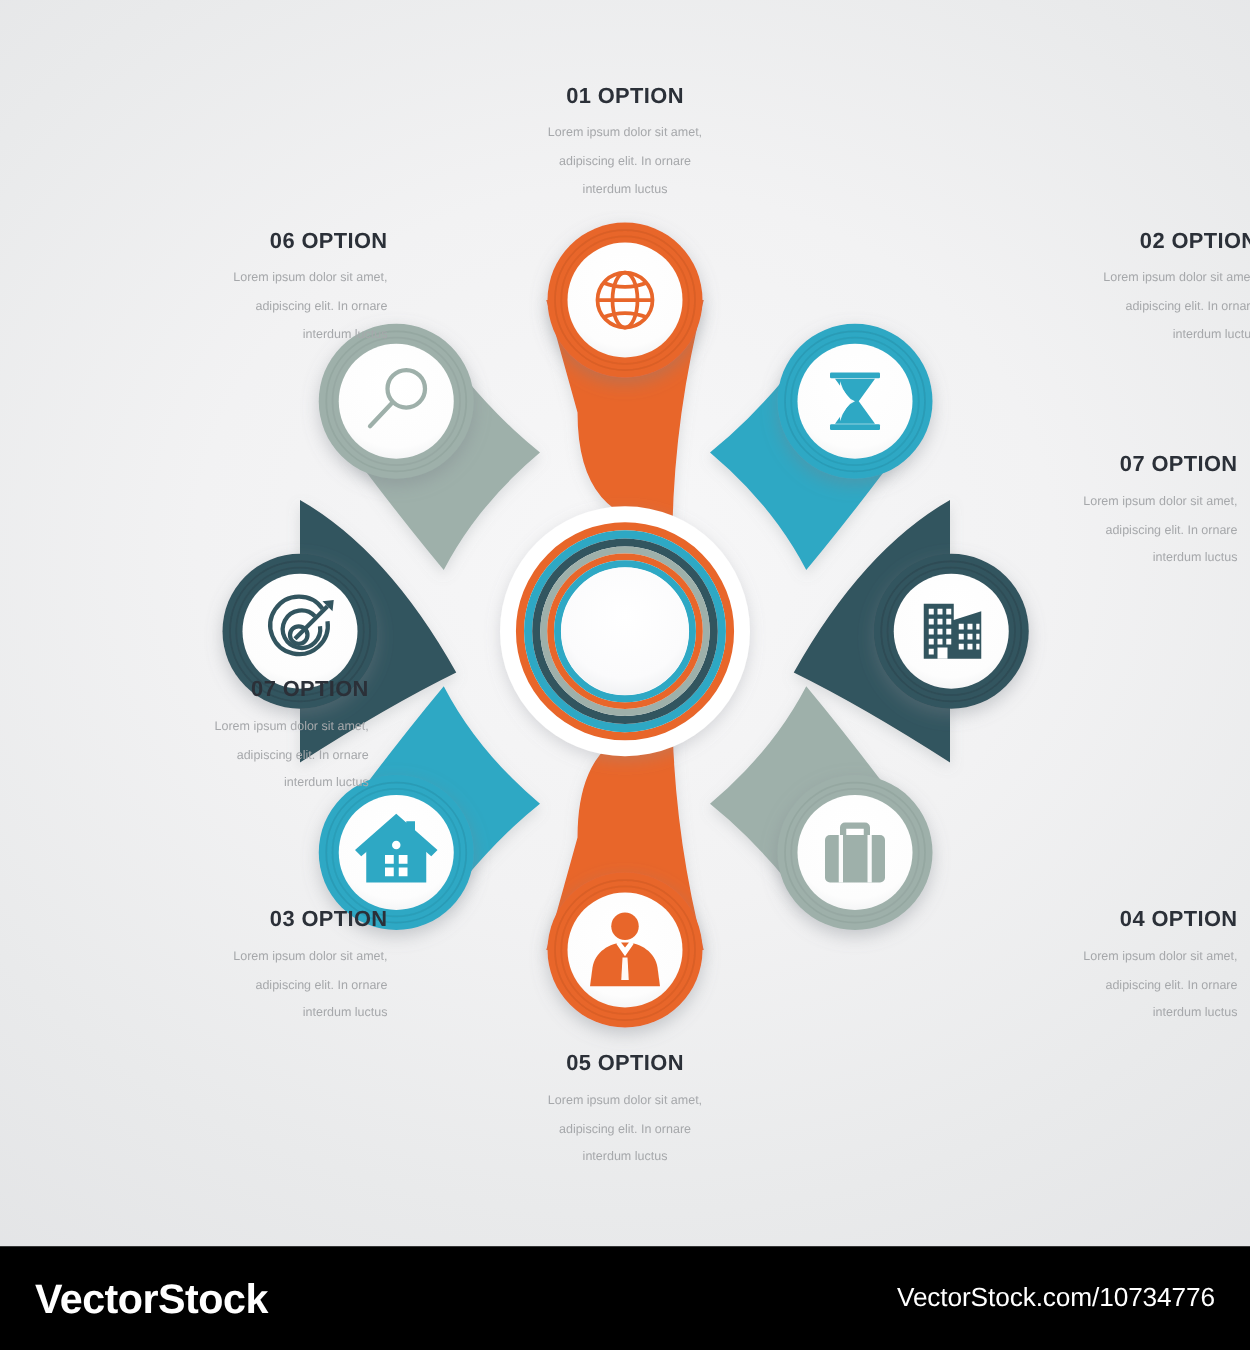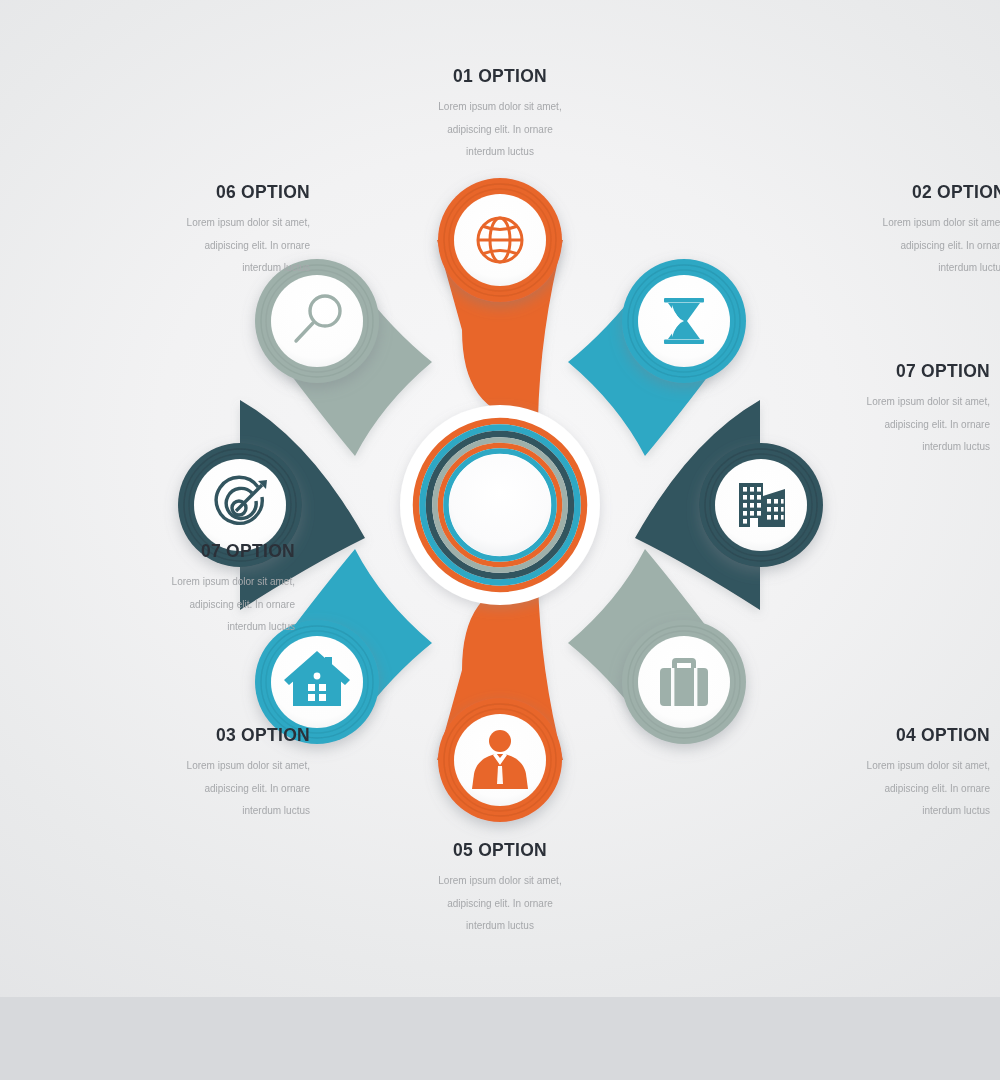--- a/index.html
+++ b/index.html
@@ -378,14 +378,18 @@
       <div class="ttl">06 OPTION</div>
       <div class="desc">
         <div>Lorem ipsum dolor sit amet,</div>
         <div>adipiscing elit. In ornare</div>
         <div>interdum luctus</div>
       </div>
     </div>
 
   </div>
 
+  <div id="footer">
+    <div class="brand">VectorStock</div>
+    <div class="url">VectorStock.com/10734776</div>
+  </div>
 
 </div>
 
 </body></html>

